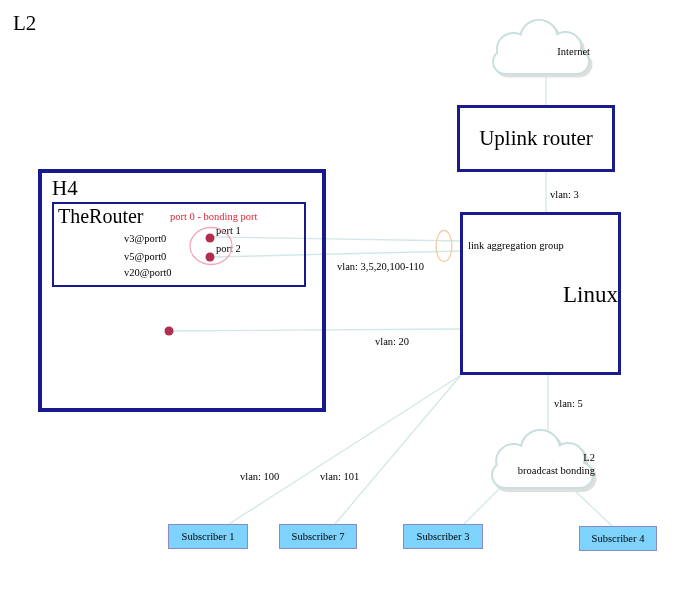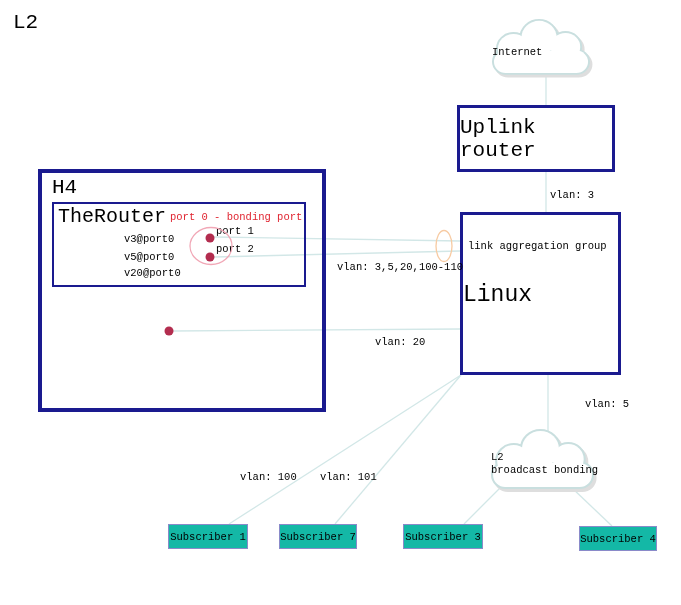--- a/index.html
+++ b/index.html
@@ -1,33 +1,33 @@
 <!DOCTYPE html>
 <html><head>
 <meta charset="utf-8">
 <style>
   html,body { margin:0; padding:0; background:#ffffff; }
   #canvas {
     position:relative; width:681px; height:605px; background:#ffffff;
-    font-family:Liberation Mono, monospace; overflow:hidden;
+    font-family:Liberation Serif, serif; overflow:hidden;
   }
   svg.layer { position:absolute; left:0; top:0; pointer-events:none; }
   #edges   { z-index:1; }
   #overlay { z-index:3; }
   .node { position:absolute; background:transparent; border:2px solid #1a1a8f; z-index:2; box-sizing:border-box; }
   .b3 { border-width:3px; }
   .b4 { border-width:4px; }
   .t  { position:absolute; white-space:nowrap; color:#000; z-index:4; }
   .sm { font-size:10.5px; line-height:12px; }
   .xl { font-size:21px;   line-height:24px; }
   .red { color:#e02430; }
-  .center { text-align:left; }
+  .center { text-align:right; }
   .flexc { display:flex; align-items:center; justify-content:center; }
   .subscriber {
-    position:absolute; background:#14b8a6; border:1px solid #8a8ac9; z-index:2;
+    position:absolute; background:#7dd3fc; border:1px solid #8a8ac9; z-index:2;
     display:flex; align-items:center; justify-content:center;
     font-size:10.5px; color:#000; box-sizing:border-box;
   }
   #uplink-box { left:457px; top:105px; width:158px; height:67px; font-size:21px; }
   #switch-box { left:460px; top:212px; width:161px; height:163px; }
   #h4-box     { left:38px;  top:169px; width:288px; height:243px; }
   #therouter-box { left:10px; top:29px;  width:254px; height:85px; }
   #linux-box     { left:10px; top:126px; width:254px; height:93px; }
 </style>
 </head>
@@ -121,21 +121,21 @@
 
   <div class="t sm center" style="left:492px; top:46px; width:98px;">Internet</div>
   <div class="t sm center" style="left:491px; top:451px; width:104px; line-height:13px;">
     <div>L2</div>
     <div>broadcast bonding</div>
   </div>
 
   <div class="t sm" style="left:550px; top:189px;text-align:center;">vlan: 3</div>
   <div class="t sm" style="left:337px; top:261px;text-align:right;">vlan: 3,5,20,100-110</div>
   <div class="t sm" style="left:375px; top:336px;">vlan: 20</div>
-  <div class="t sm" style="left:585px; top:398px;">vlan: 5</div>
+  <div class="t sm" style="left:554px; top:398px;">vlan: 5</div>
   <div class="t sm" style="left:240px; top:471px;">vlan: 100</div>
   <div class="t sm" style="left:320px; top:471px;">vlan: 101</div>
 
   <div class="subscriber" style="left:168px; top:524px; width:80px; height:25px;">Subscriber 1</div>
   <div class="subscriber" style="left:279px; top:524px; width:78px; height:25px;">Subscriber 7</div>
   <div class="subscriber" style="left:403px; top:524px; width:80px; height:25px;">Subscriber 3</div>
   <div class="subscriber" style="left:579px; top:526px; width:78px; height:25px;">Subscriber 4</div>
 
 </div>
 

